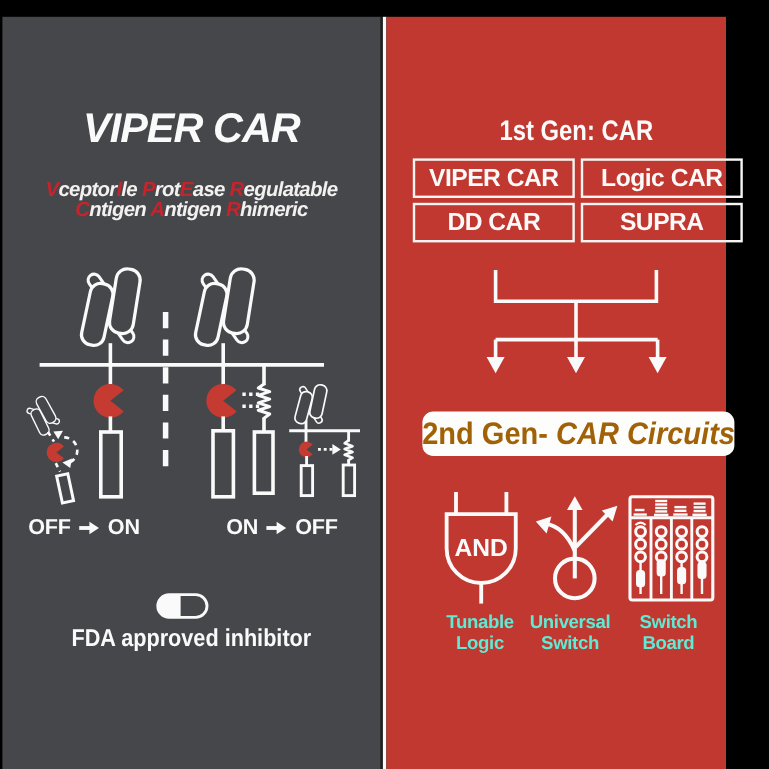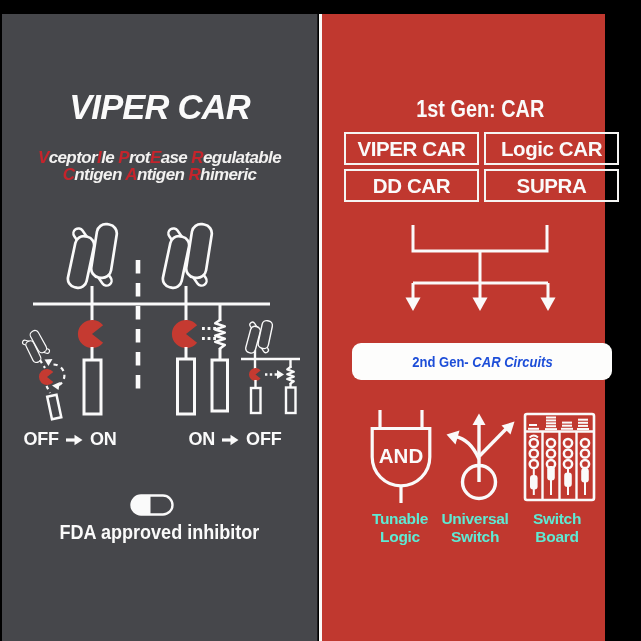--- a/index.html
+++ b/index.html
@@ -11,21 +11,21 @@
   .abs{position:absolute;}
   .hl{color:#C5242C;}
   
   .viper-title{left:0;top:73.5px;width:315px;text-align:center;font-size:34.5px;font-weight:bold;font-style:italic;color:#FAFAFA;letter-spacing:-0.8px;white-space:nowrap;}
   .subtitle{left:0;top:134.5px;width:315px;text-align:center;font-size:17px;font-weight:bold;font-style:italic;color:#F2F1F0;line-height:17.6px;letter-spacing:-0.6px;white-space:nowrap;}
   .state-label{font-size:18px;font-weight:bold;color:#FAFAFA;display:flex;align-items:center;justify-content:center;gap:7px;white-space:nowrap;letter-spacing:-0.2px;}
   .fda-label{left:0;top:507px;width:315px;text-align:center;font-size:20.3px;font-weight:bold;color:#FAFAFA;white-space:nowrap;transform:scaleX(0.89);transform-origin:157px 50%;}
   
   .gen1-title{left:0;top:81.5px;width:317px;text-align:center;font-size:23.5px;font-weight:bold;color:#FAFAFA;white-space:nowrap;transform:scaleX(0.845);transform-origin:157px 50%;}
   .car-box{position:absolute;box-sizing:border-box;border:2.5px solid #F6F5F3;color:#FAFAFA;font-size:20.5px;font-weight:bold;text-align:center;display:flex;align-items:center;justify-content:center;width:135px;height:33px;white-space:nowrap;letter-spacing:-0.4px;}
-  .gen2-box{left:30px;top:329px;width:260px;height:37px;background:#FDFDFC;border-radius:9px;display:flex;align-items:center;justify-content:center;font-size:14px;font-weight:bold;color:#1d4ed8;white-space:nowrap;}
+  .gen2-box{left:30px;top:329px;width:260px;height:37px;background:#FDFDFC;border-radius:9px;display:flex;align-items:center;justify-content:center;font-size:26px;font-weight:bold;color:#a16207;white-space:nowrap;}
   .gen2-box .inner{display:flex;transform:scaleX(0.93);transform-origin:50% 50%;}
   .gen2-box .it{font-style:italic;}
   .icon-label{position:absolute;text-align:center;font-size:15.5px;line-height:18.2px;font-weight:bold;color:#5eead4;white-space:nowrap;letter-spacing:-0.3px;}
   svg{position:absolute;overflow:visible;}
   svg text{font-family:"Liberation Sans",sans-serif;}
 </style>
 </head>
 <body>
 
 <div class="frame">

